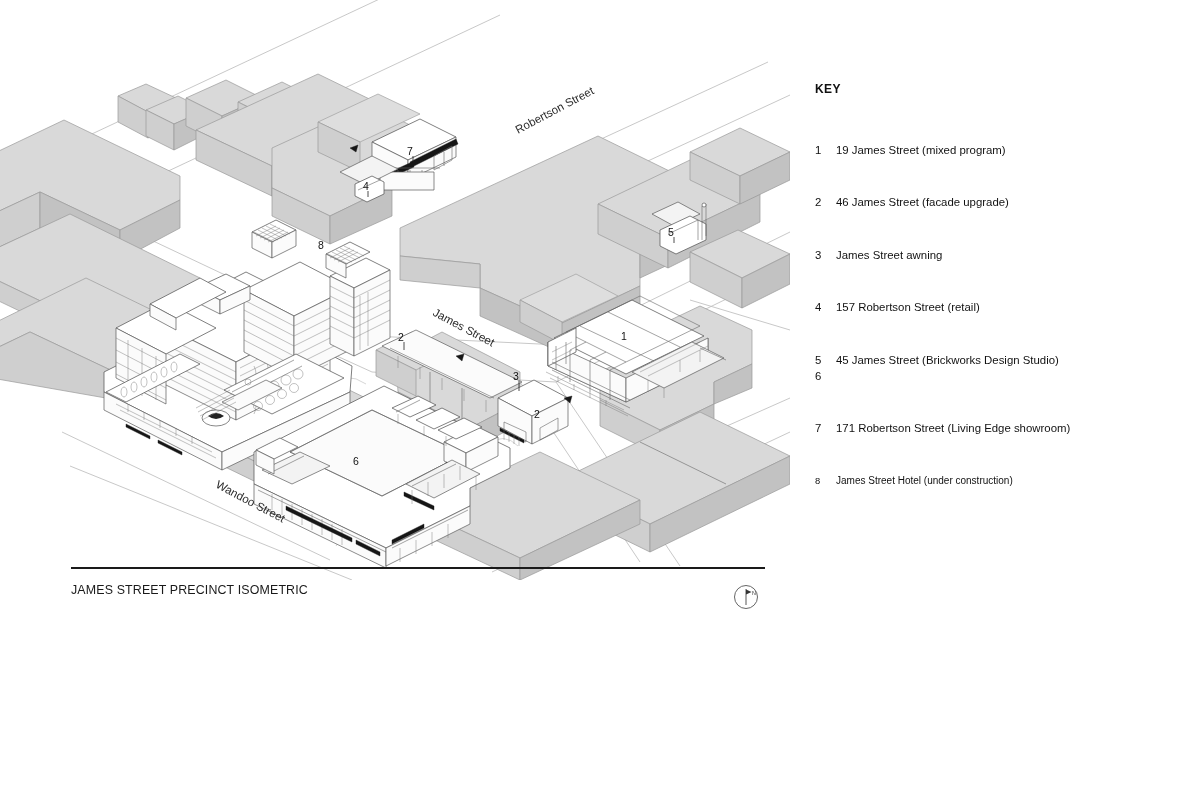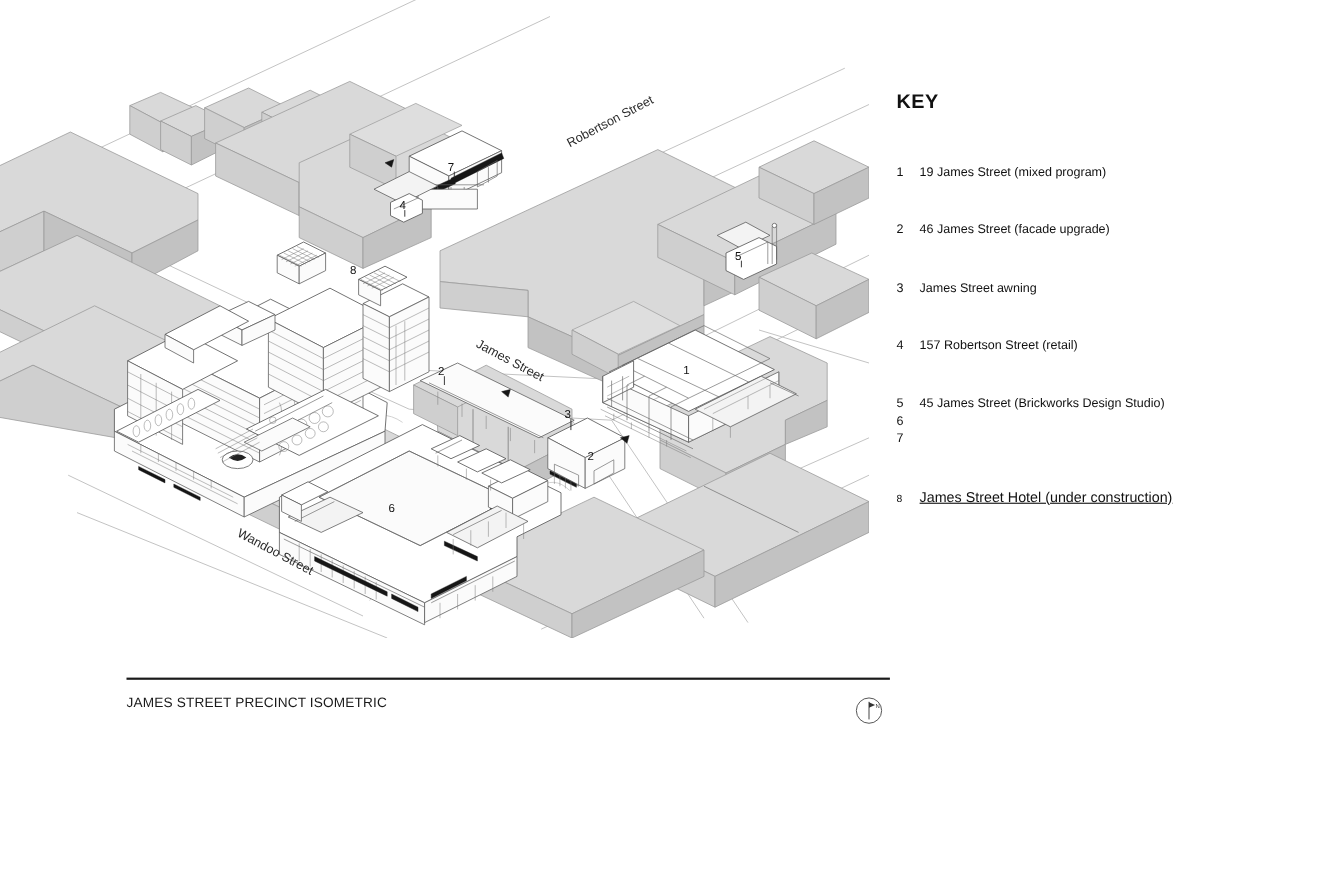--- a/index.html
+++ b/index.html
@@ -29,24 +29,23 @@
     left: 0;
     top: 0;
     width: 790px;
     height: 580px;
   }
 
   
   #title-block {
     position: absolute;
     left: 71px;
-    top: 616px;
+    top: 567px;
     width: 694px;
     height: 50px;
-    margin-left: 44px;
   }
   #title-rule {
     position: absolute;
     left: 0;
     top: 0;
     width: 694px;
     height: 2px;
     background: #1a1a1a;
   }
   #sheet-title {
@@ -67,21 +66,21 @@
   }
 
   
   #key-panel {
     position: absolute;
     left: 815px;
     top: 82px;
     width: 350px;
   }
   #key-heading {
-    font-size: 18px;
+    font-size: 12px;
     font-weight: bold;
     letter-spacing: 0.4px;
     color: #111111;
     margin-bottom: 10px;
   }
   .key-row {
     display: flex;
     align-items: baseline;
     line-height: 16.4px;
     white-space: nowrap;
@@ -91,21 +90,21 @@
     flex: 0 0 21px;
     font-size: 11.4px;
     color: #111111;
   }
   .key-label {
     font-size: 11.4px;
     color: #111111;
     margin-top: 36px;
   }
   .key-row.small .key-num { font-size: 9.4px; }
-  .key-row.small .key-label { font-size: 13px; text-decoration: underline; }
+  .key-row.small .key-label { font-size: 10px; }
   .key-row.small { line-height: 15px; }
 </style>
 </head>
 <body>
 
 <div id="drawing-panel">
   <svg id="iso-svg" viewBox="0 0 790 580">
     <defs>
       <style>
         .ctxRoof { fill:#d9d9d9; stroke:#9a9a9a; stroke-width:0.7; }
@@ -700,18 +699,19 @@
   </div>
   <div class="key-row">
     <span class="key-num">5</span>
     <span class="key-label">45 James Street (Brickworks Design Studio)</span>
   </div>
   <div class="key-row">
     <span class="key-num">6</span>
   </div>
   <div class="key-row">
     <span class="key-num">7</span>
+    <span class="key-label">171 Robertson Street (Living Edge showroom)</span>
   </div>
   <div class="key-row small">
     <span class="key-num">8</span>
     <span class="key-label">James Street Hotel (under construction)</span>
   </div>
 </div>
 
 </body></html>

